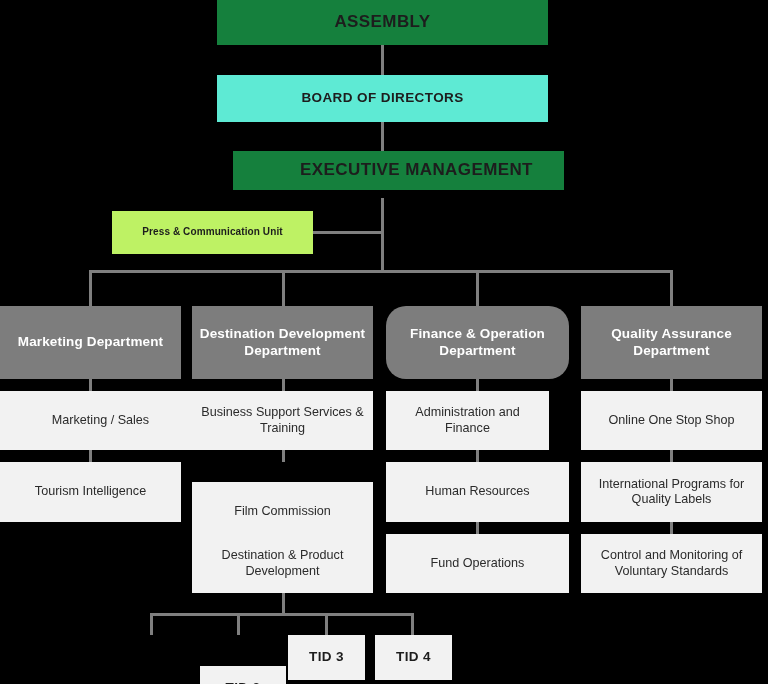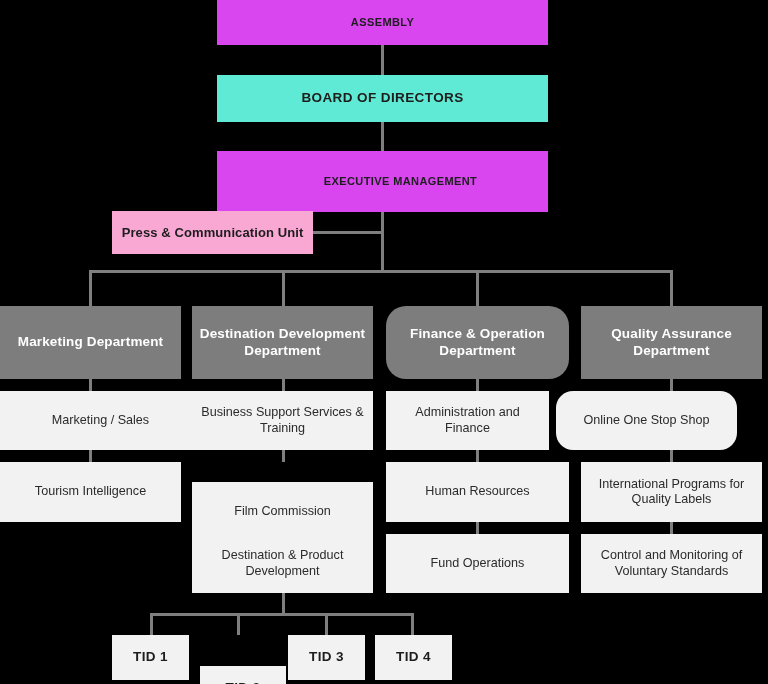--- a/index.html
+++ b/index.html
@@ -19,38 +19,38 @@
     position: absolute;
     box-sizing: border-box;
     display: flex;
     align-items: center;
     justify-content: center;
     text-align: center;
     line-height: 1.22;
   }
   
   .lvl-top {
-    background: #d946ef;
+    background: #15803d;
     color: #1d1d1d;
     font-weight: bold;
-    font-size: 11px;
+    font-size: 17px;
     letter-spacing: 0.4px;
   }
   .lvl-board {
     background: #5eead4;
     color: #1d1d1d;
     font-weight: bold;
     font-size: 13.5px;
     letter-spacing: 0.4px;
   }
   .lvl-unit {
-    background: #f9a8d4;
+    background: #bef264;
     color: #1d1d1d;
     font-weight: bold;
-    font-size: 13px;
+    font-size: 10px;
     letter-spacing: 0.1px;
   }
   
   .dept-head {
     background: #7d7d7d;
     color: #ffffff;
     font-weight: bold;
     font-size: 13.5px;
     padding: 0 6px;
     letter-spacing: 0.15px;
@@ -118,41 +118,40 @@
   <div class="conn conn-h" style="left:150px; top:613px; width:263px;"></div>
   <div class="conn conn-v" style="left:150px; top:613px; height:22px;"></div>
   <div class="conn conn-v" style="left:237px; top:613px; height:22px;"></div>
   <div class="conn conn-v" style="left:325px; top:613px; height:22px;"></div>
   <div class="conn conn-v" style="left:411px; top:613px; height:22px;"></div>
 
   <div class="box lvl-top" style="left:217px; top:0px; width:331px; height:45px;">ASSEMBLY</div>
 
   <div class="box lvl-board" style="left:217px; top:75px; width:331px; height:47px;">BOARD OF DIRECTORS</div>
 
-  <div class="box lvl-top" style="left:217px; top:151px; width:331px; height:61px;padding-left:36px;">EXECUTIVE MANAGEMENT</div>
+  <div class="box lvl-top" style="left:233px; top:151px; width:331px; height:39px;padding-left:36px;">EXECUTIVE MANAGEMENT</div>
 
   <div class="box lvl-unit" style="left:112px; top:211px; width:201px; height:43px;">Press &amp; Communication Unit</div>
 
   <div class="box dept-head" style="left:0px; top:306px; width:181px; height:73px;">Marketing Department</div>
   <div class="box dept-item" style="left:0px; top:391px; width:201px; height:59px;text-align:right;">Marketing / Sales</div>
   <div class="box dept-item" style="left:0px; top:462px; width:181px; height:60px;">Tourism Intelligence</div>
 
   <div class="box dept-head" style="left:192px; top:306px; width:181px; height:73px;">Destination Development Department</div>
   <div class="box dept-item" style="left:192px; top:391px; width:181px; height:59px;">Business Support Services &amp; Training</div>
   <div class="box dept-item" style="left:192px; top:462px; width:181px; height:60px;margin-top:20px;">Film Commission</div>
   <div class="box dept-item" style="left:192px; top:534px; width:181px; height:59px;">Destination &amp; Product Development</div>
 
   <div class="box dept-head" style="left:386px; top:306px; width:183px; height:73px;border-radius:20px;">Finance &amp; Operation Department</div>
   <div class="box dept-item" style="left:386px; top:391px; width:163px; height:59px;">Administration and Finance</div>
   <div class="box dept-item" style="left:386px; top:462px; width:183px; height:60px;">Human Resources</div>
   <div class="box dept-item" style="left:386px; top:534px; width:183px; height:59px;">Fund Operations</div>
 
   <div class="box dept-head" style="left:581px; top:306px; width:181px; height:73px;">Quality Assurance Department</div>
-  <div class="box dept-item" style="left:556px; top:391px; width:181px; height:59px;border-radius:17px;">Online One Stop Shop</div>
+  <div class="box dept-item" style="left:581px; top:391px; width:181px; height:59px;">Online One Stop Shop</div>
   <div class="box dept-item" style="left:581px; top:462px; width:181px; height:60px;">International Programs for Quality Labels</div>
   <div class="box dept-item" style="left:581px; top:534px; width:181px; height:59px;">Control and Monitoring of Voluntary Standards</div>
 
-  <div class="box tid" style="left:112px; top:635px; width:77px; height:45px;">TID 1</div>
   <div class="box tid" style="left:200px; top:666px; width:86px; height:45px;">TID 2</div>
   <div class="box tid" style="left:288px; top:635px; width:77px; height:45px;">TID 3</div>
   <div class="box tid" style="left:375px; top:635px; width:77px; height:45px;">TID 4</div>
 
 </div>
 
 </body></html>

